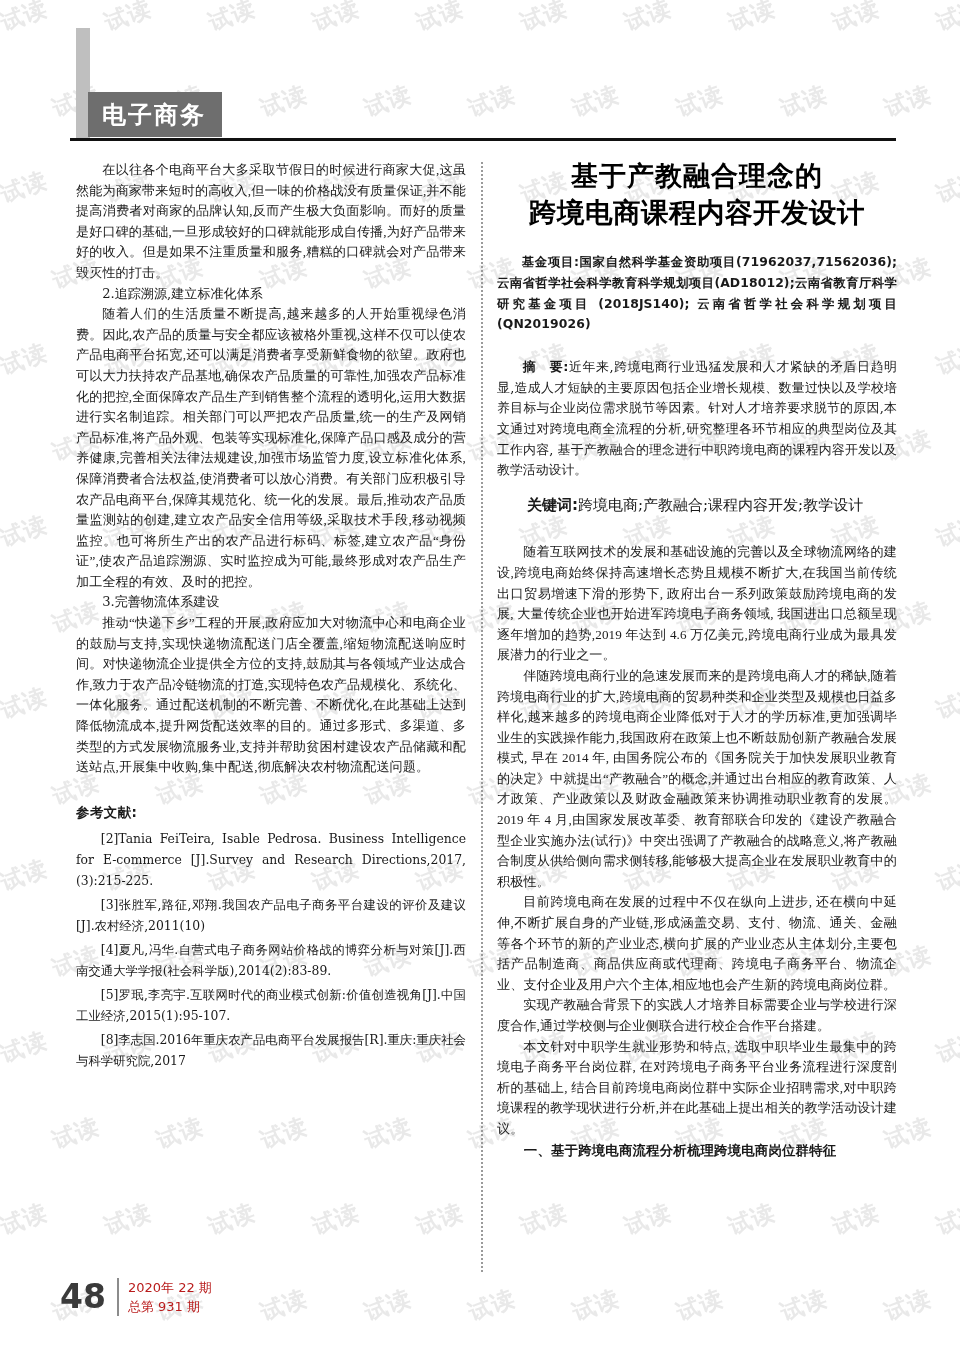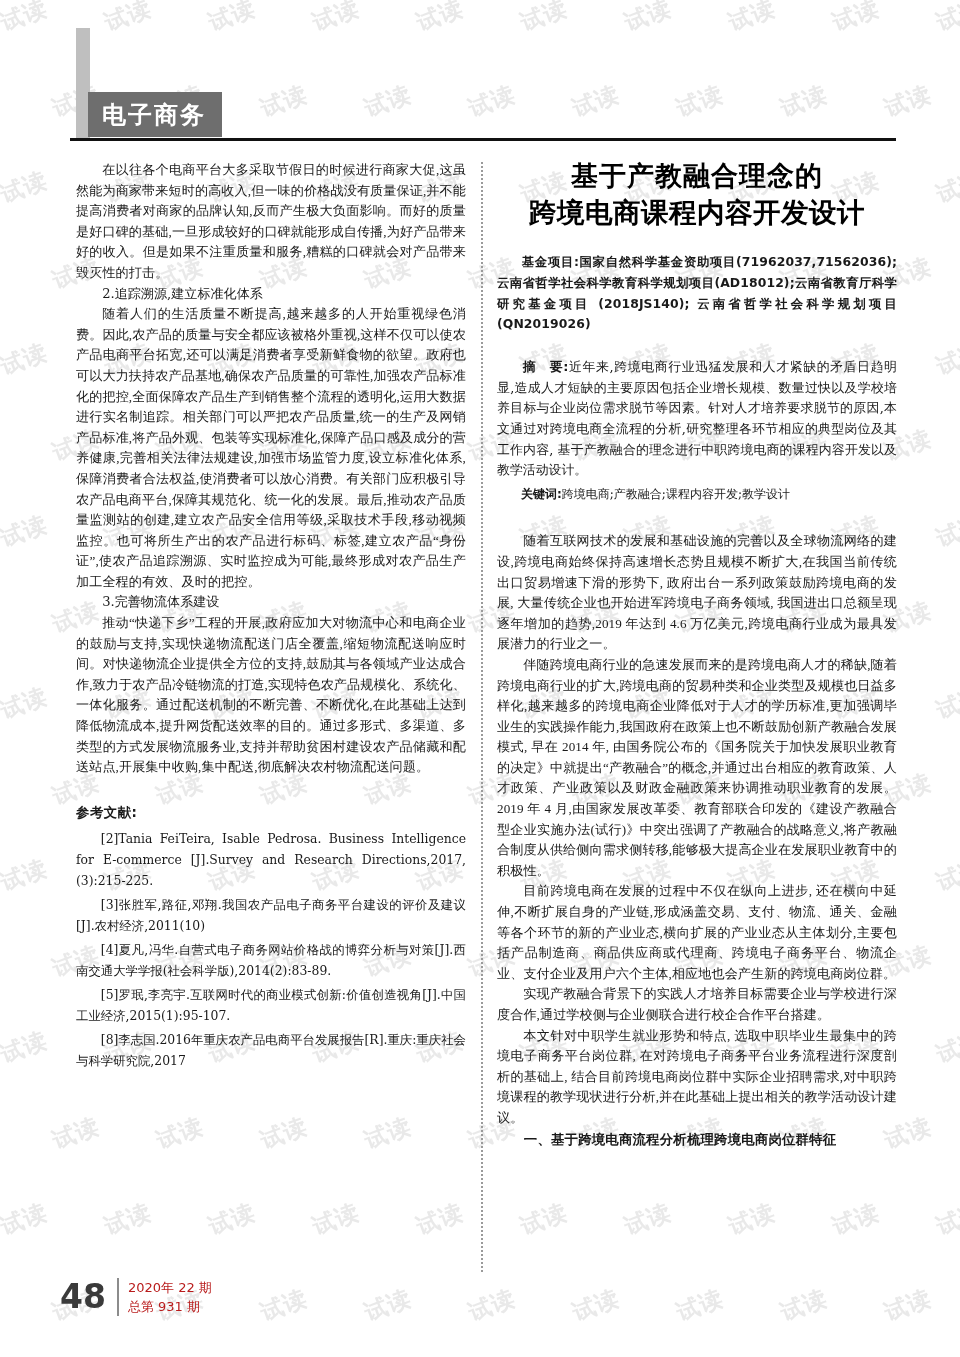--- a/index.html
+++ b/index.html
@@ -180,22 +180,22 @@
     line-height: 20.6px;
     text-align: justify;
     text-indent: 2em;
     font-family: "DejaVu Serif", "Liberation Serif", serif;
   }
   .abstract .lbl, .keywords .lbl {
     font-family: "DejaVu Sans", "Liberation Sans", sans-serif;
     font-weight: 700;
   }
   .keywords {
-    margin-top: 3px;
-    font-size: 12px;
+    margin-top: 14px;
+    font-size: 15px;
     line-height: 20.6px;
     text-indent: 2em;
     font-family: "DejaVu Serif", "Liberation Serif", serif;
   }
 
   .right-body { margin-top: 27px; }
   .section-head {
     margin: 0;
     text-indent: 2em;
     font-family: "DejaVu Sans", "Liberation Sans", sans-serif;

